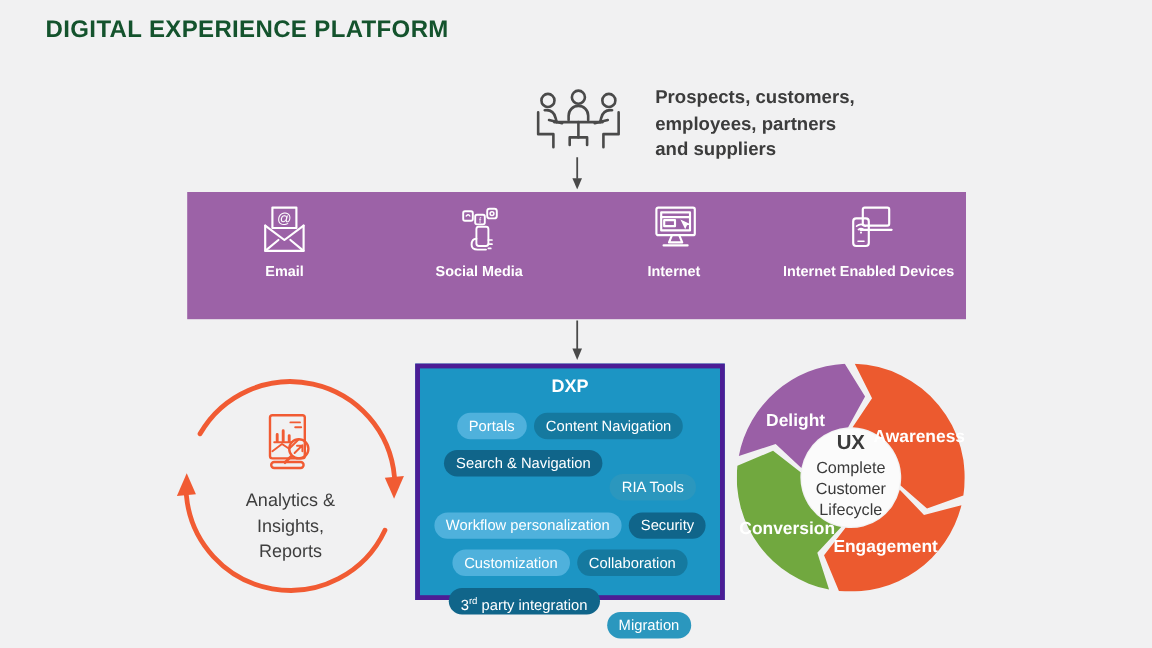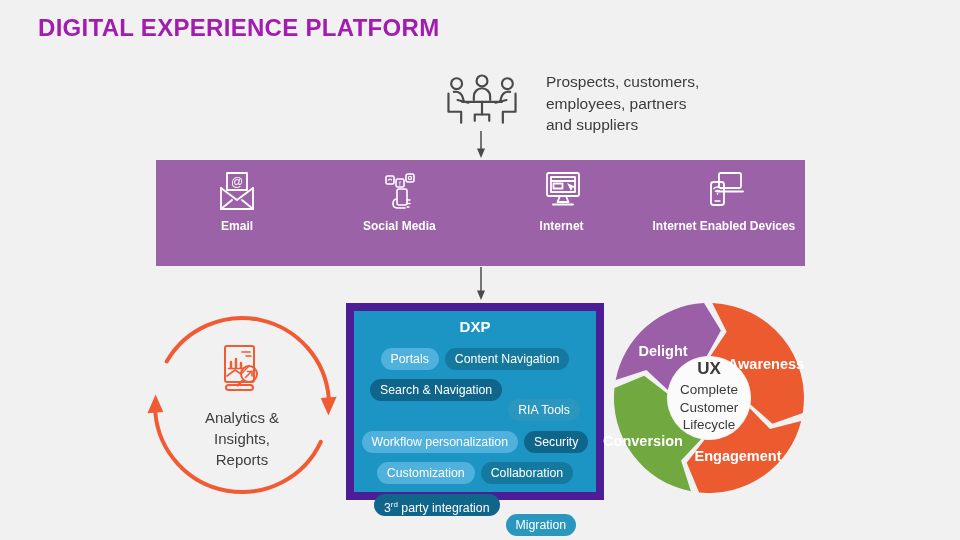--- a/index.html
+++ b/index.html
@@ -1,36 +1,36 @@
 <!DOCTYPE html>
 <html><head>
 <meta charset="utf-8">
 <style>
   html,body{margin:0;padding:0;}
   body{width:960px;height:540px;background:#F1F1F2;font-family:"Liberation Sans",sans-serif;position:relative;overflow:hidden;}
   .slide{position:absolute;inset:0;}
 
-  .page-title{position:absolute;left:38px;top:14px;font-size:24px;font-weight:bold;color:#a21caf;letter-spacing:.3px;margin:0;}
-
-  
-  .audience{position:absolute;left:443px;top:71px;display:flex;align-items:flex-start;}
+  .page-title{position:absolute;left:38px;top:14px;font-size:20px;font-weight:bold;color:#14532d;letter-spacing:.3px;margin:0;}
+
+  
+  .audience{position:absolute;left:443px;top:71px;display:flex;align-items:flex-start;font-weight:bold;}
   .audience svg{display:block;}
   .audience-text{margin-left:25px;font-size:15.5px;line-height:21.5px;color:#3C3C3C;}
 
   .arrow-1{position:absolute;left:475px;top:130px;}
   .arrow-2{position:absolute;left:475px;top:266px;}
 
   
   .channel-bar{position:absolute;left:156px;top:160px;width:649px;height:106px;background:#9C62A7;display:grid;grid-template-columns:repeat(4,1fr);}
   .channel{display:flex;flex-direction:column;align-items:center;padding-top:9px;}
   .channel svg{display:block;}
   .channel-label{margin-top:4px;font-size:12px;font-weight:bold;color:#FFFFFF;text-align:center;line-height:19px;max-width:150px;}
 
   
-  .dxp-box{position:absolute;left:346px;top:303px;width:258px;height:197px;box-sizing:border-box;background:#1C95C4;border:8px solid #4c1d95;}
+  .dxp-box{position:absolute;left:346px;top:303px;width:258px;height:197px;box-sizing:border-box;background:#1C95C4;border:4px solid #4c1d95;}
   .dxp-title{margin-top:5px;height:22px;line-height:22px;text-align:center;color:#fff;font-size:15px;font-weight:bold;}
   .pill-row{display:flex;justify-content:center;gap:6px;margin-top:9.5px;}
   .pill{display:inline-block;height:22px;line-height:22px;padding:0 10px;border-radius:11px;color:#fff;font-size:12.3px;font-weight:normal;white-space:nowrap;}
   .pill sup{font-size:8px;text-align:right;}
   .tone-light{background:#4FB1DC;}
   .tone-mid{background:#15799F;}
   .tone-mid2{background:#2B97BE;margin-top:20px;}
   .tone-dark{background:#10658A;}
 
   
@@ -38,21 +38,21 @@
   .analytics .arcs{position:absolute;left:0;top:0;}
   .analytics .a-icon{position:absolute;left:64px;top:30px;}
   .analytics-text{position:absolute;left:0;top:97px;width:190px;text-align:center;font-size:15px;line-height:21px;color:#3E3E3E;}
 
   
   .lifecycle{position:absolute;left:614px;top:303px;width:190px;height:190px;}
   .lifecycle svg{position:absolute;left:0;top:0;}
   .cycle-label{position:absolute;transform:translate(-50%,-50%);color:#fff;font-size:14.5px;font-weight:bold;white-space:nowrap;}
   .lbl-delight{left:49px;top:48px;}
   .lbl-awareness{left:152px;top:61px;}
-  .lbl-conversion{left:29px;top:138px;}
+  .lbl-conversion{left:42px;top:138px;}
   .lbl-engagement{left:124px;top:153px;}
   .cycle-center{position:absolute;left:35px;top:56px;width:120px;text-align:center;color:#3A3A3A;}
   .cycle-center .ux{font-size:17px;font-weight:bold;margin-bottom:2px;}
   .cycle-center .cline{font-size:13.5px;line-height:17.5px;}
 </style>
 </head>
 <body>
 
 <div class="slide">
 

